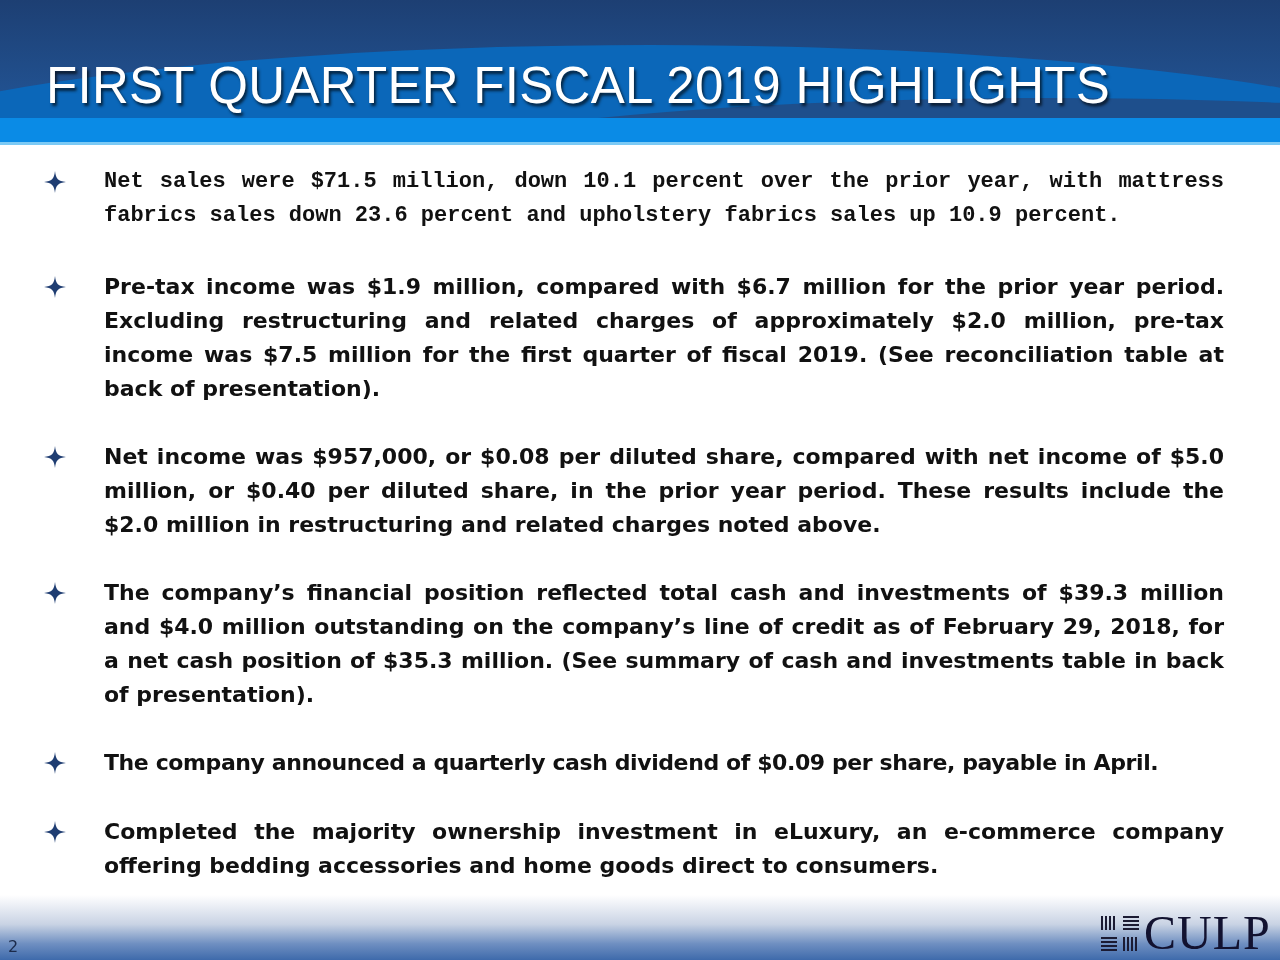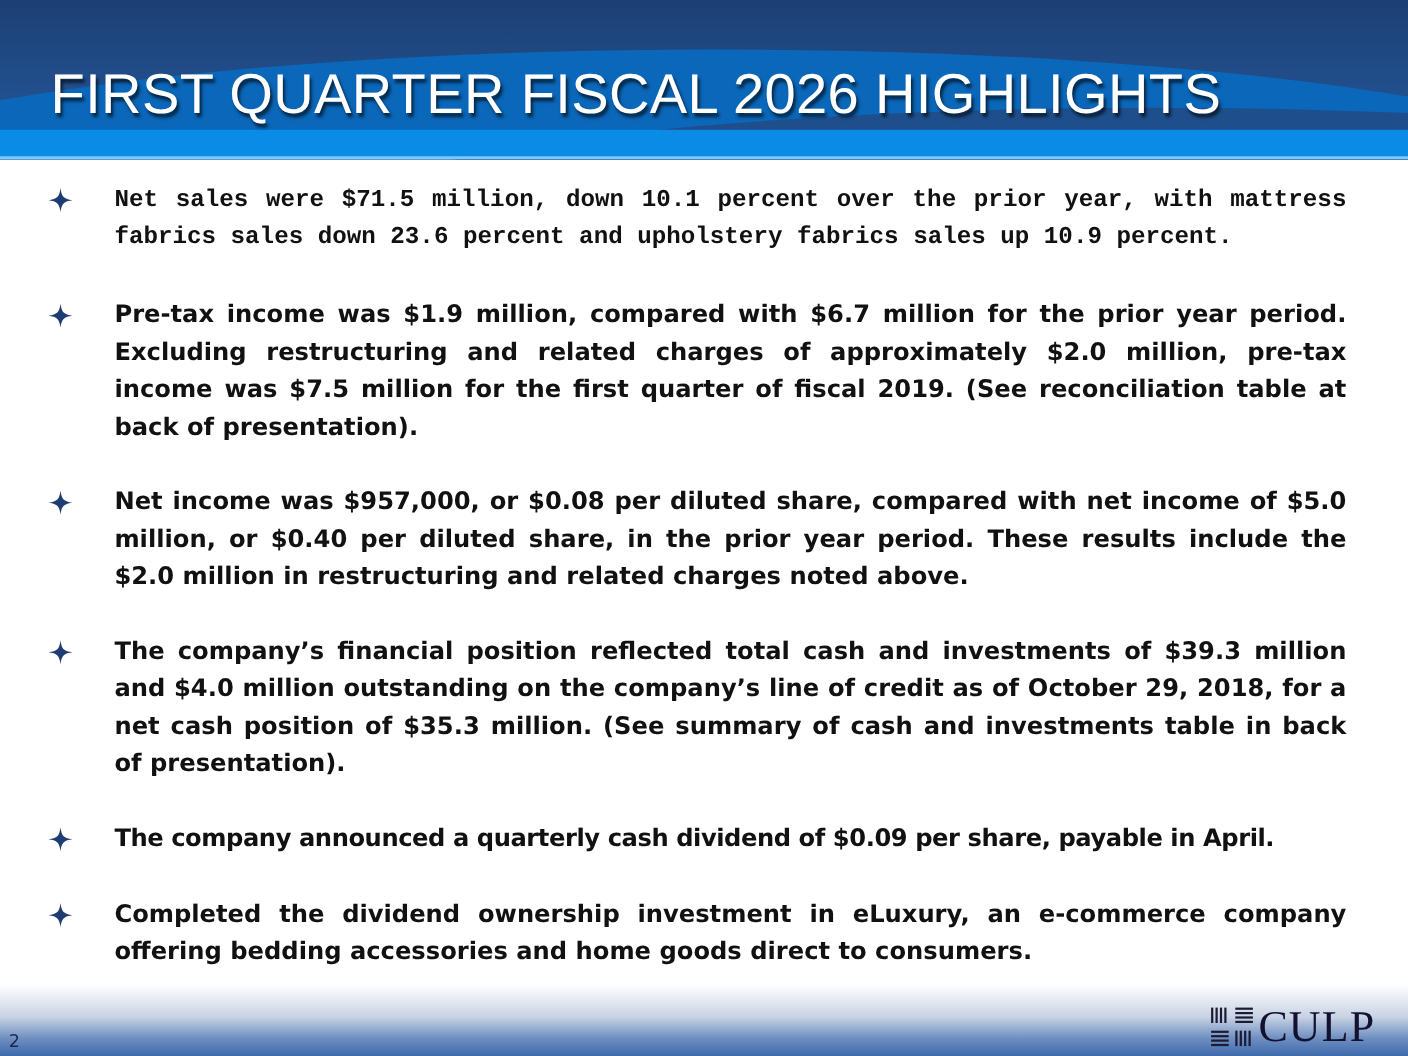--- a/index.html
+++ b/index.html
@@ -68,34 +68,34 @@
     }
     .logo {
       position:absolute; left:1100px; top:912px; height:42px; display:flex; align-items:center;
     }
     .logo-marks { display:grid; grid-template-columns:18px 18px; grid-template-rows:20px 20px; gap:1px 4px; margin-right:4px; }
     .mark-v { display:flex; gap:2px; align-items:stretch; padding:3px 1px; }
     .mark-v span { width:2px; background:#1b1b33; }
     .mark-h { display:flex; flex-direction:column; gap:2px; justify-content:center; padding:2px 1px; }
     .mark-h span { height:2px; background:#1b1b33; }
     .logo-text {
-      font-family:"Liberation Serif", serif; font-size:40px; color:#121230;
+      font-family:"Liberation Serif", serif; font-size:48px; color:#121230;
       letter-spacing:1px; line-height:44px;
     }
   </style>
 </head>
 <body>
 
 <div class="header">
   <div class="wave1"></div>
   <div class="wave2"></div>
   <div class="strip"></div>
   <div class="strip-line"></div>
 </div>
-<h1 class="title">FIRST QUARTER FISCAL 2026 HIGHLIGHTS</h1>
+<h1 class="title">FIRST QUARTER FISCAL 2019 HIGHLIGHTS</h1>
 
 <ul class="bullets">
   <li class="bullet b1">
     <span class="star">
       <svg width="22" height="22" viewBox="0 0 22 22">
           <path d="M11 0 C12 8 14 10 22 11 C14 12 12 14 11 22 C10 14 8 12 0 11 C8 10 10 8 11 0Z" fill="#1f3d72"></path>
         </svg>
     </span>
     <span>Net sales were $71.5 million, down 10.1 percent over the prior year, with mattress fabrics sales down 23.6 percent and upholstery fabrics sales up 10.9 percent.</span>
   </li>
@@ -114,37 +114,37 @@
         </svg>
     </span>
     <span>Net income was $957,000, or $0.08 per diluted share, compared with net income of $5.0 million, or $0.40 per diluted share, in the prior year period.  These results include the $2.0 million in restructuring and related charges noted above.</span>
   </li>
   <li class="bullet b4">
     <span class="star">
       <svg width="22" height="22" viewBox="0 0 22 22">
           <path d="M11 0 C12 8 14 10 22 11 C14 12 12 14 11 22 C10 14 8 12 0 11 C8 10 10 8 11 0Z" fill="#1f3d72"></path>
         </svg>
     </span>
-    <span>The company’s financial position reflected total cash and investments of $39.3 million and $4.0 million outstanding on the company’s line of credit as of October 29, 2018, for a net cash position of $35.3 million.  (See summary of cash and investments table in back of presentation).</span>
+    <span>The company’s financial position reflected total cash and investments of $39.3 million and $4.0 million outstanding on the company’s line of credit as of February 29, 2018, for a net cash position of $35.3 million.  (See summary of cash and investments table in back of presentation).</span>
   </li>
   <li class="bullet b5">
     <span class="star">
       <svg width="22" height="22" viewBox="0 0 22 22">
           <path d="M11 0 C12 8 14 10 22 11 C14 12 12 14 11 22 C10 14 8 12 0 11 C8 10 10 8 11 0Z" fill="#1f3d72"></path>
         </svg>
     </span>
     <span>The company announced a quarterly cash dividend of $0.09 per share, payable in April.</span>
   </li>
   <li class="bullet b6">
     <span class="star">
       <svg width="22" height="22" viewBox="0 0 22 22">
           <path d="M11 0 C12 8 14 10 22 11 C14 12 12 14 11 22 C10 14 8 12 0 11 C8 10 10 8 11 0Z" fill="#1f3d72"></path>
         </svg>
     </span>
-    <span>Completed the dividend ownership investment in eLuxury, an e-commerce company offering bedding accessories and home goods direct to consumers.</span>
+    <span>Completed the majority ownership investment in eLuxury, an e-commerce company offering bedding accessories and home goods direct to consumers.</span>
   </li>
 </ul>
 
 <div class="footer"></div>
 <div class="page-num">2</div>
 
 <div class="logo">
   <div class="logo-marks">
     <div class="mark-v">
         <span></span>

